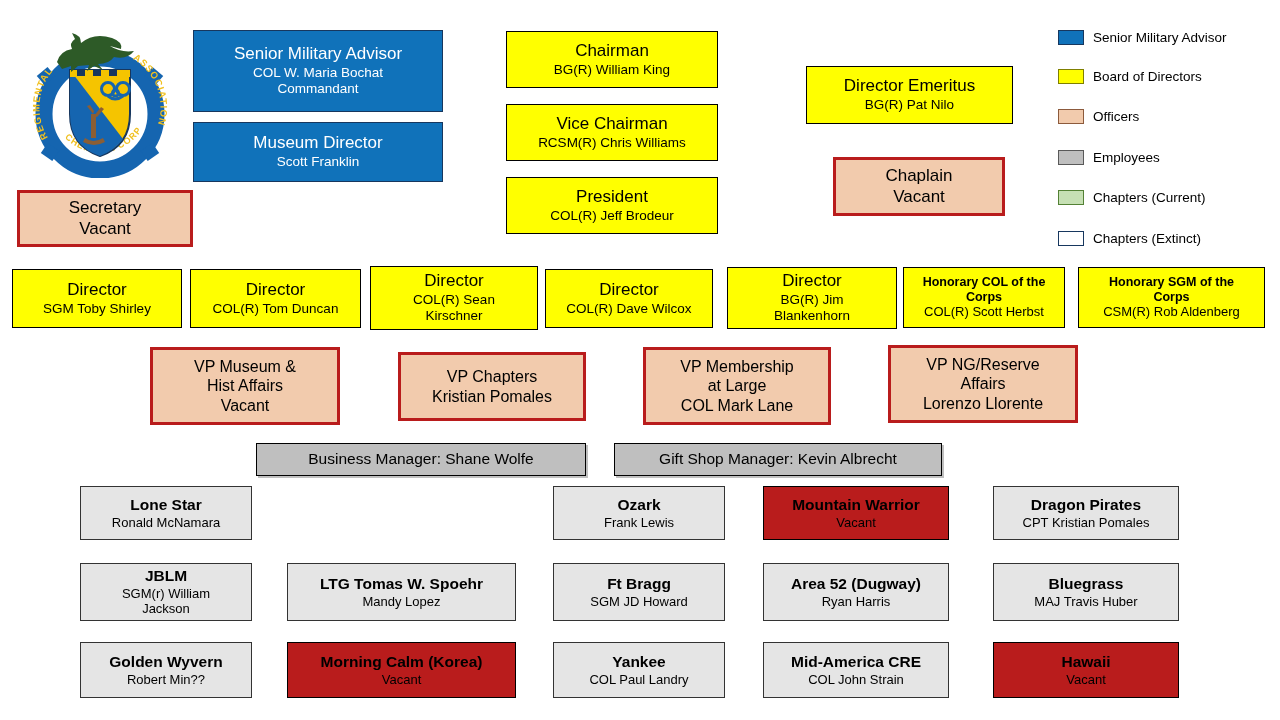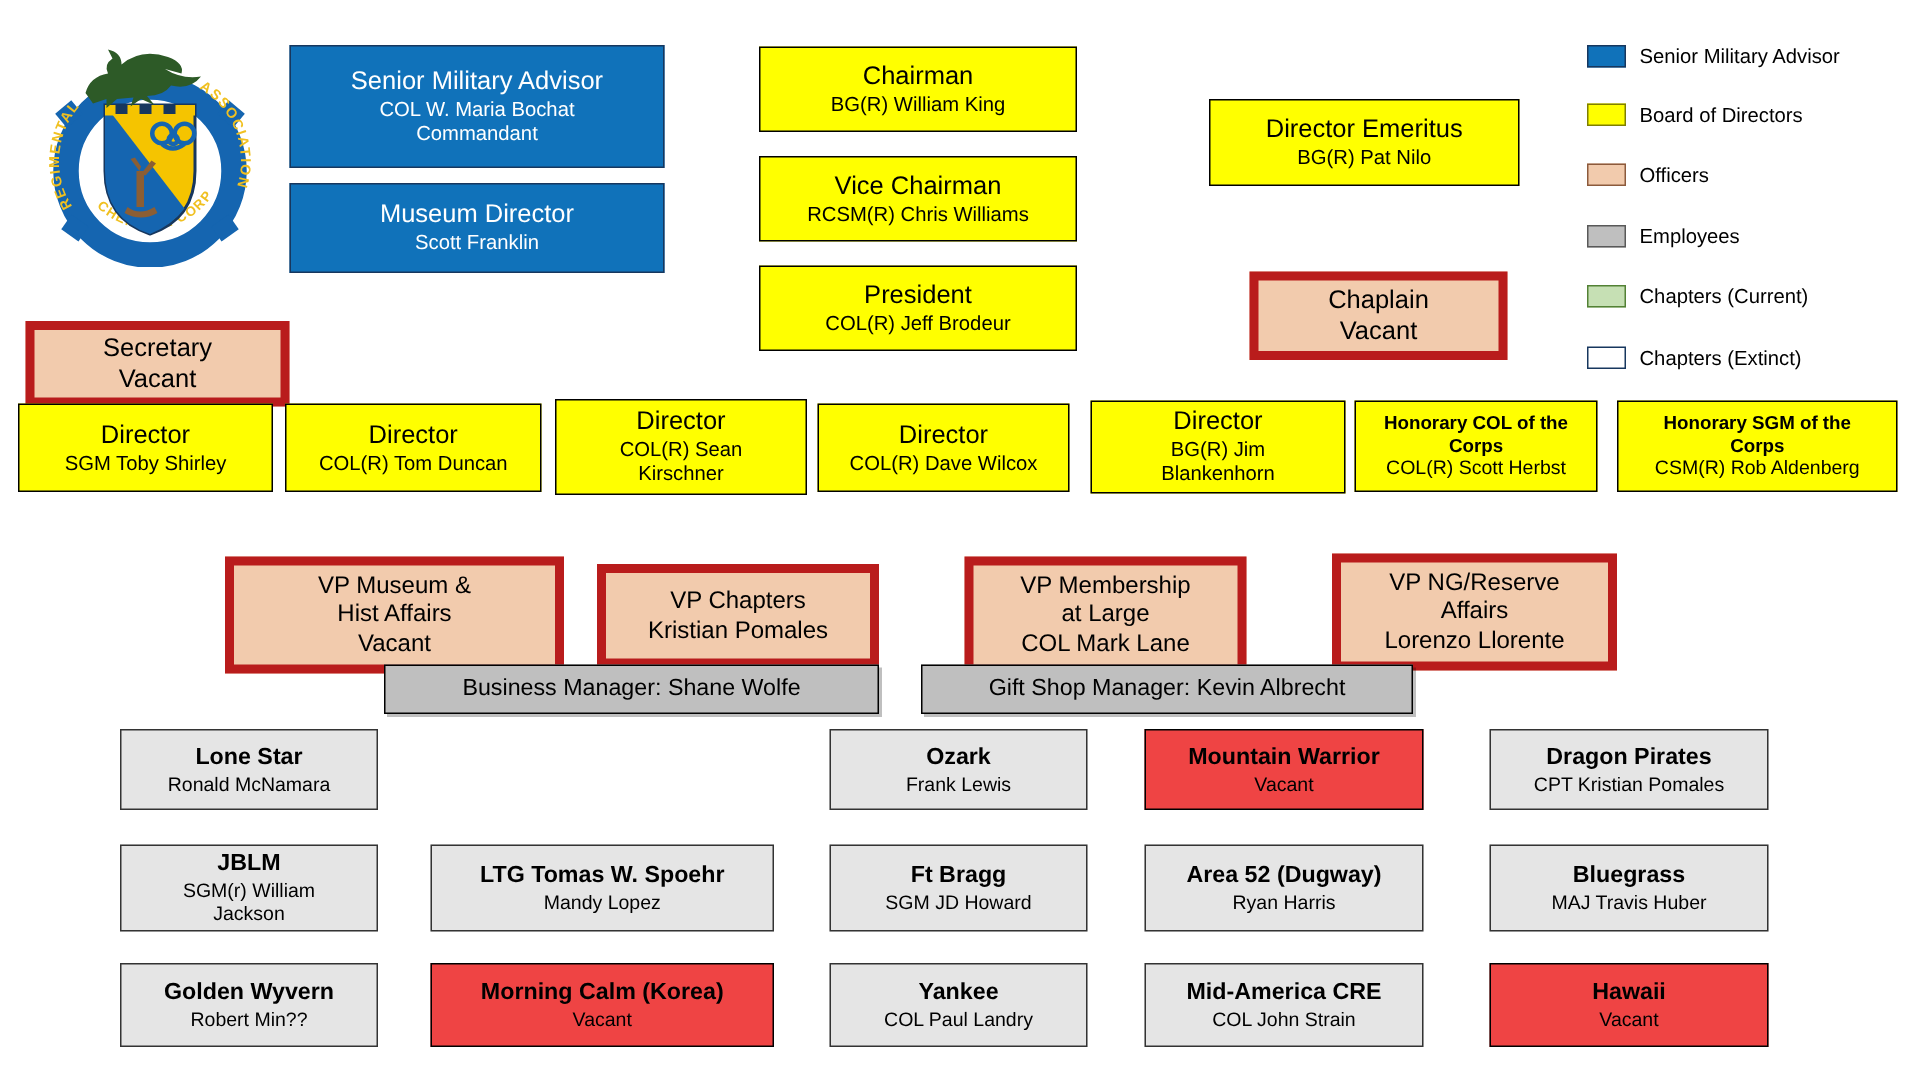--- a/index.html
+++ b/index.html
@@ -2,24 +2,24 @@
 <html><head>
 <meta charset="utf-8">
 <style>
   html,body{margin:0;padding:0;background:#fff;}
   body{font-family:"Liberation Sans", sans-serif;}
   #canvas{position:relative;width:1280px;height:720px;background:#fff;overflow:hidden;}
   .box{position:absolute;box-sizing:border-box;display:flex;flex-direction:column;
        justify-content:center;align-items:center;text-align:center;line-height:1.22;}
   .blue{background:#1072BA;border:1px solid #17375E;color:#fff;}
   .yellow{background:#FFFF00;border:1px solid #000;color:#000;}
-  .peach{background:#F2CBAD;border:6px solid #b91c1c;color:#000;margin-top:24px;}
+  .peach{background:#F2CBAD;border:3px solid #b91c1c;color:#000;}
   .gray{background:#BFBFBF;border:1px solid #000;color:#000;box-shadow:2px 2px 0 rgba(0,0,0,0.25);}
   .green{background:#e5e5e5;border:1px solid #333;color:#000;}
-  .white{background:#ef4444;border:1px solid #000;color:#000;}
+  .white{background:#b91c1c;border:1px solid #000;color:#000;}
   .t{font-size:17px;}
   .s{font-size:13.5px;}
   .eq{font-size:17px;}
   .vp{font-size:16px;}
   .bt{font-size:12.5px;font-weight:bold;line-height:1.15;}
   .bn{font-size:13px;}
   .ct{font-size:15.5px;font-weight:bold;}
   .cs{font-size:13px;}
   .mg{font-size:15.5px;}
   .legend-item{position:absolute;display:flex;align-items:center;height:20px;}
@@ -168,21 +168,21 @@
     <div class="bt">Honorary COL of the</div>
     <div class="bt">Corps</div>
     <div class="bn">COL(R) Scott Herbst</div>
   </div>
   <div class="box yellow" style="left:1078px;top:267px;width:187px;height:61px">
     <div class="bt">Honorary SGM of the</div>
     <div class="bt">Corps</div>
     <div class="bn">CSM(R) Rob Aldenberg</div>
   </div>
 
-  <div class="box peach" style="left:150px;top:347px;width:226px;height:78px">
+  <div class="box peach" style="left:150px;top:347px;width:190px;height:78px">
     <div class="vp">VP Museum  &amp;</div>
     <div class="vp">Hist Affairs</div>
     <div class="vp">Vacant</div>
   </div>
   <div class="box peach" style="left:398px;top:352px;width:188px;height:69px">
     <div class="vp">VP Chapters</div>
     <div class="vp">Kristian Pomales</div>
   </div>
   <div class="box peach" style="left:643px;top:347px;width:188px;height:78px">
     <div class="vp">VP Membership</div>

